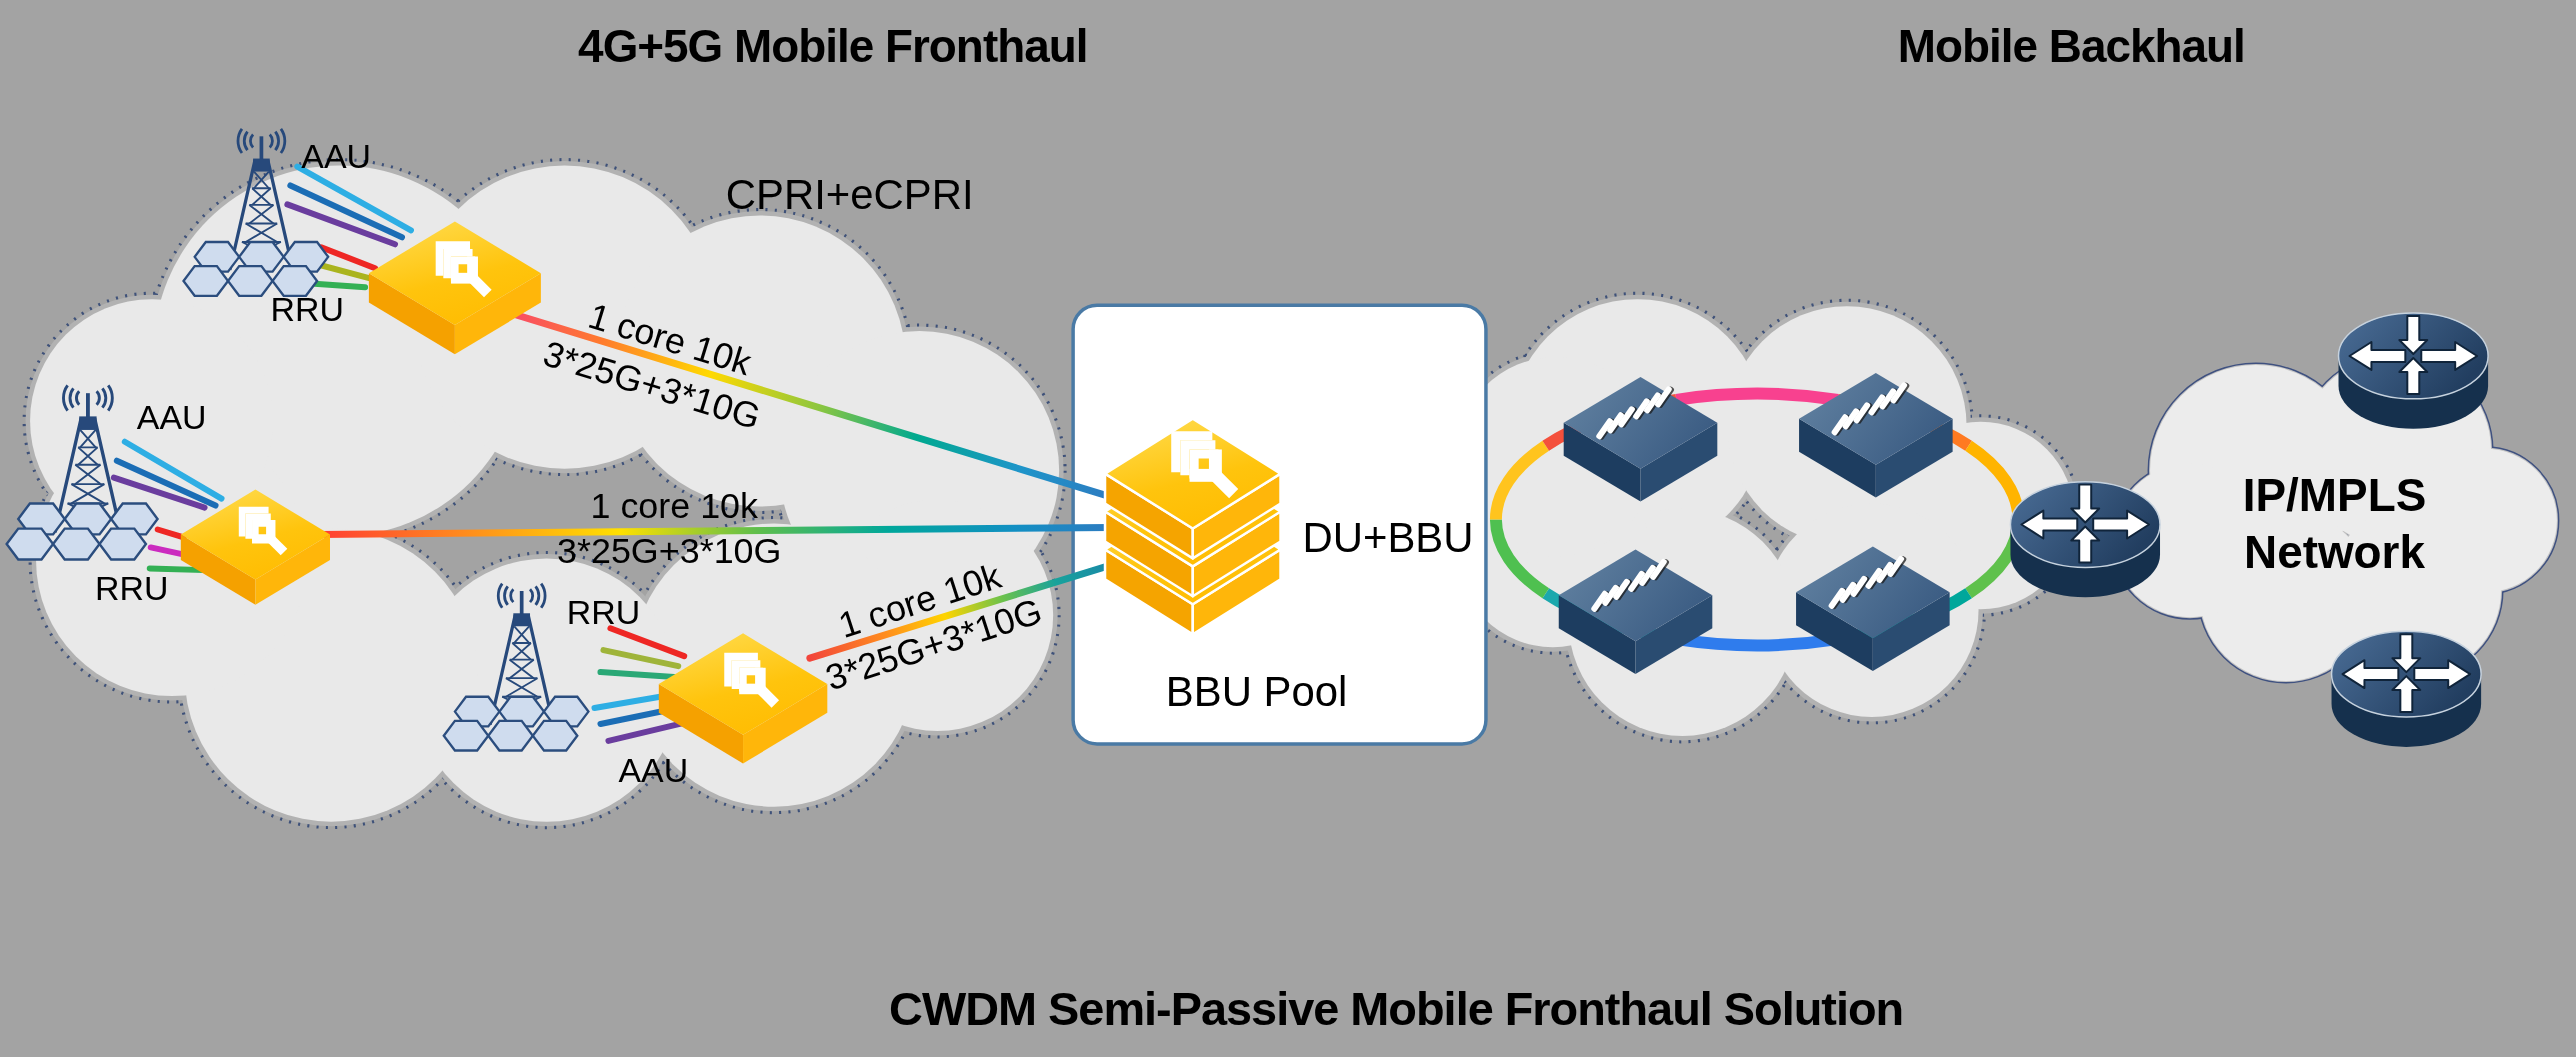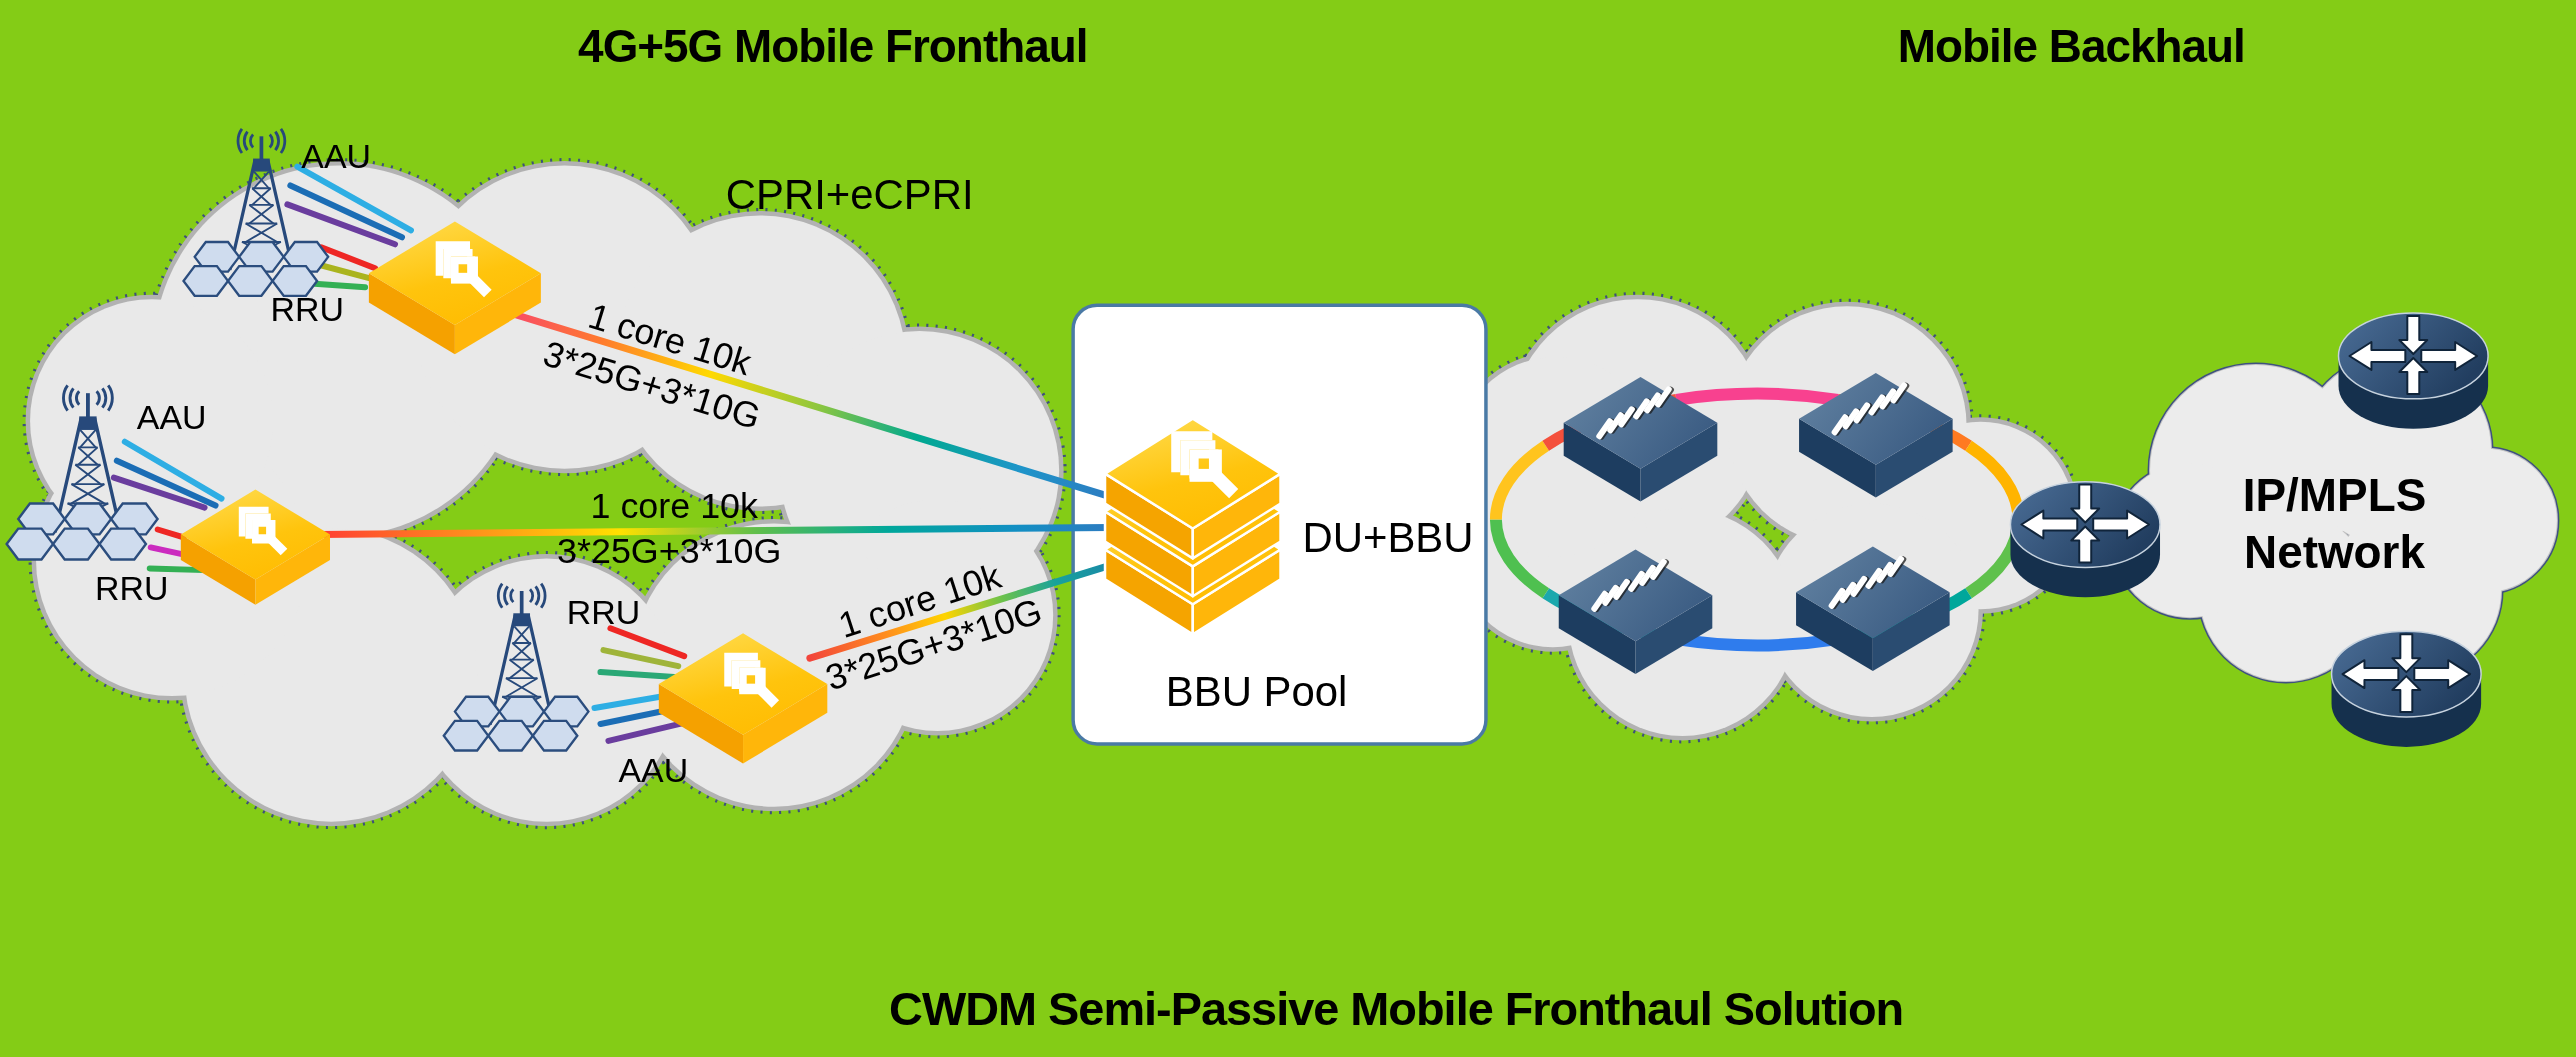--- a/index.html
+++ b/index.html
@@ -1,16 +1,16 @@
 <!DOCTYPE html>
 <html><head>
 <meta charset="utf-8">
 <style>
   html,body{margin:0;padding:0;background:#fff;}
-  .stage{position:relative;width:2576px;height:1057px;background:#84cc16;overflow:hidden;}
+  .stage{position:relative;width:2576px;height:1057px;background:#a3a3a3;overflow:hidden;}
   svg{display:block;}
   svg text{font-family:"Liberation Sans","DejaVu Sans",sans-serif;fill:#000000;}
   .t-title{font-size:46px;font-weight:bold;letter-spacing:-1px;}
   .t-caption{font-size:47px;font-weight:bold;letter-spacing:-1px;}
   .t-mid{font-size:42px;}
   .t-lab{font-size:34px;}
   .t-link{font-size:36px;}
   .t-net{font-size:46px;font-weight:bold;}
 </style>
 </head>

